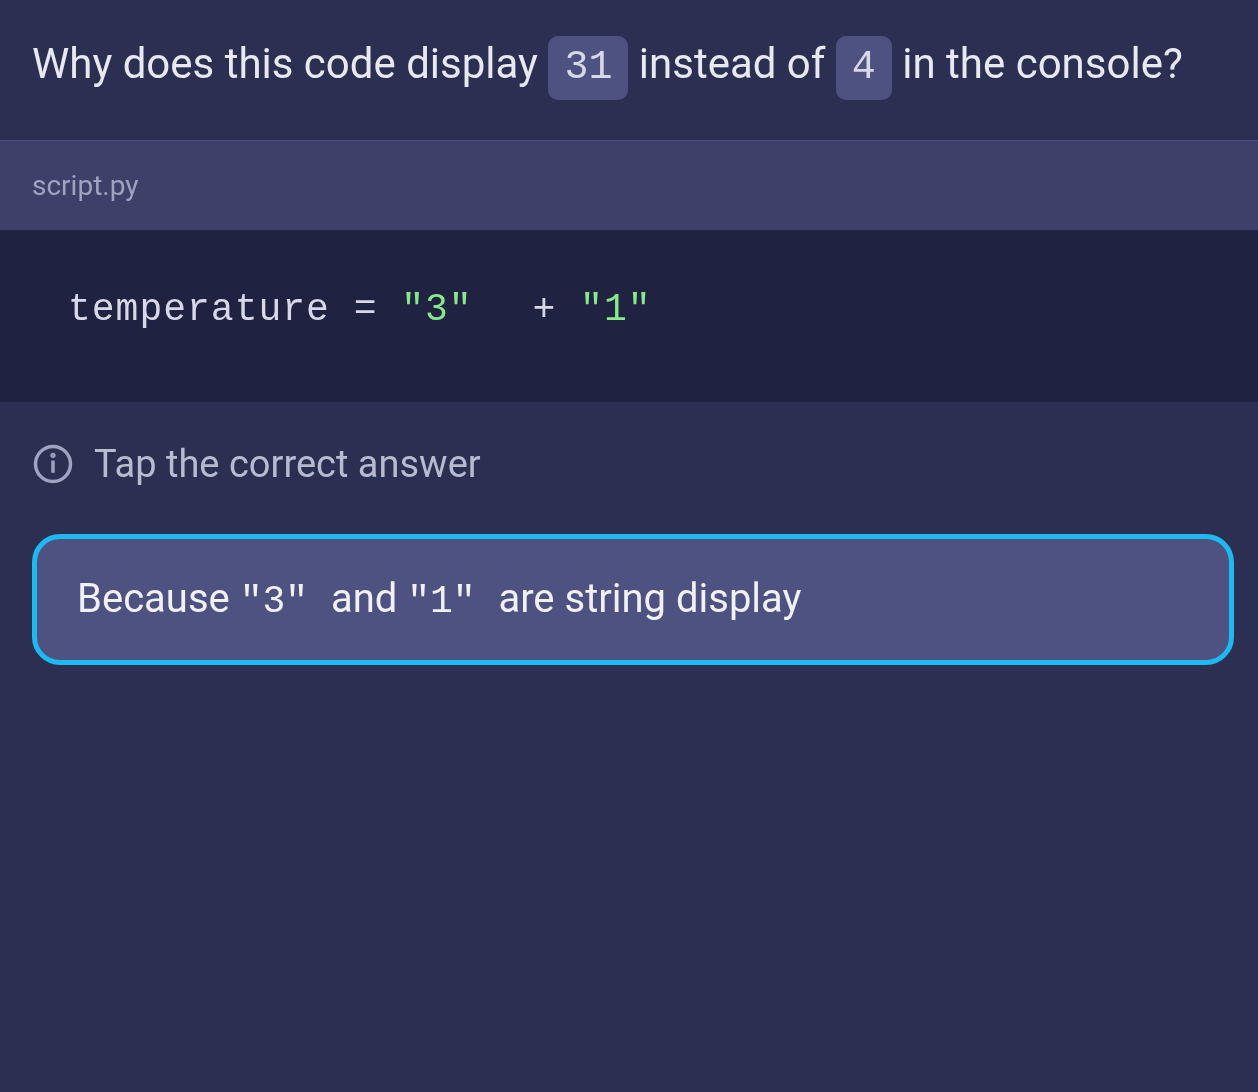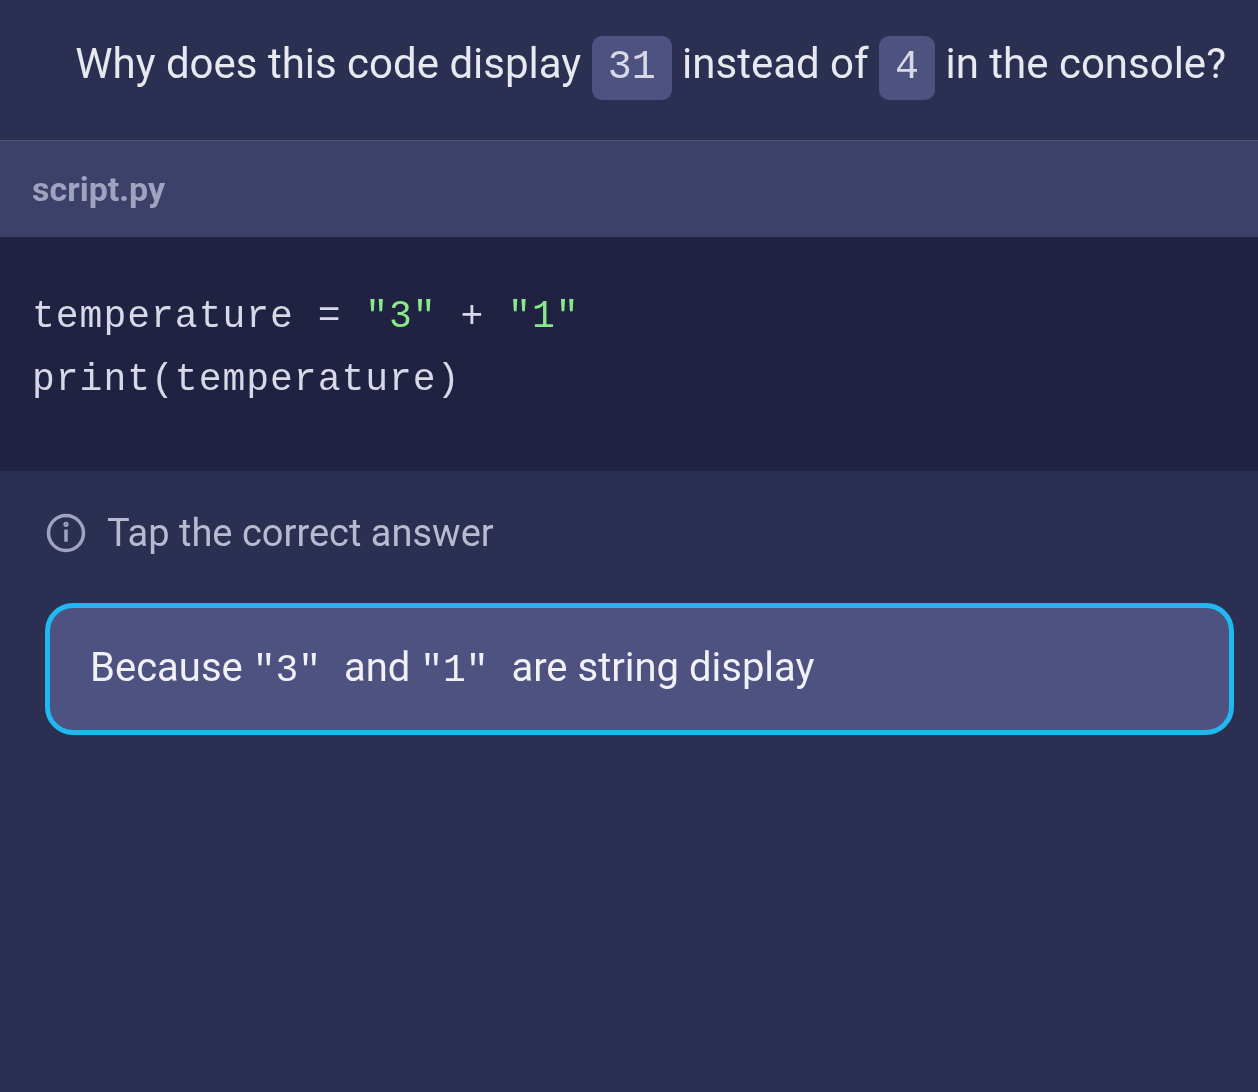--- a/index.html
+++ b/index.html
@@ -19,21 +19,20 @@
 
     .question-section {
       padding: 32px 32px 40px 32px;
     }
 
     .question-text {
       font-size: 42px;
       line-height: 1.5;
       color: #e8e8f0;
       font-weight: 400;
-      text-align: right;
     }
 
     .code-badge {
       display: inline-block;
       background-color: #4d5280;
       padding: 2px 16px;
       border-radius: 10px;
       font-family: "Courier New", Courier, monospace;
       font-size: 40px;
       color: #d8d8e8;
@@ -41,49 +40,49 @@
     }
 
     .code-header {
       background-color: #3d416a;
       padding: 28px 32px;
       border-top: 1px solid #4a4f7a;
       border-bottom: 1px solid #22253d;
     }
 
     .code-filename {
-      font-size: 34px;
+      font-size: 28px;
       color: #a0a3c0;
-      font-weight: 700;
+      font-weight: 400;
     }
 
     .code-block {
       background-color: #1f2240;
       padding: 48px 32px 60px 32px;
       font-family: "Courier New", Courier, monospace;
       font-size: 38px;
       line-height: 1.65;
       letter-spacing: 1px;
     }
 
     .code-line {
       white-space: pre;
     }
 
     .code-default {
       color: #d8d8e8;
+      margin-left: 36px;
     }
 
     .code-string {
       color: #8ae88a;
     }
 
     .answer-section {
       padding: 40px 24px 32px 32px;
-      margin-left: 13px;
     }
 
     .instruction-row {
       display: flex;
       align-items: center;
       gap: 20px;
       margin-bottom: 48px;
     }
 
     .info-icon {
@@ -133,21 +132,20 @@
     <span>Why does this code display </span><span class="code-badge">31</span><span> instead of </span><span class="code-badge">4</span><span> in the console?</span>
   </p>
 </div>
 
 <div class="code-header">
   <span class="code-filename">script.py</span>
 </div>
 
 <div class="code-block">
   <div class="code-line"><span class="code-default">temperature = </span><span class="code-string">"3"</span><span class="code-default"> + </span><span class="code-string">"1"</span></div>
-  <div class="code-line"><span class="code-default">print(temperature)</span></div>
 </div>
 
 <div class="answer-section">
   <div class="instruction-row">
     <span class="info-icon">
       <svg viewBox="0 0 24 24" fill="none" stroke="#a0a3c0" stroke-width="2">
         <circle cx="12" cy="12" r="10"></circle>
         <line x1="12" y1="10" x2="12" y2="17"></line>
         <circle cx="12" cy="7" r="0.5" fill="#a0a3c0"></circle>
       </svg>

